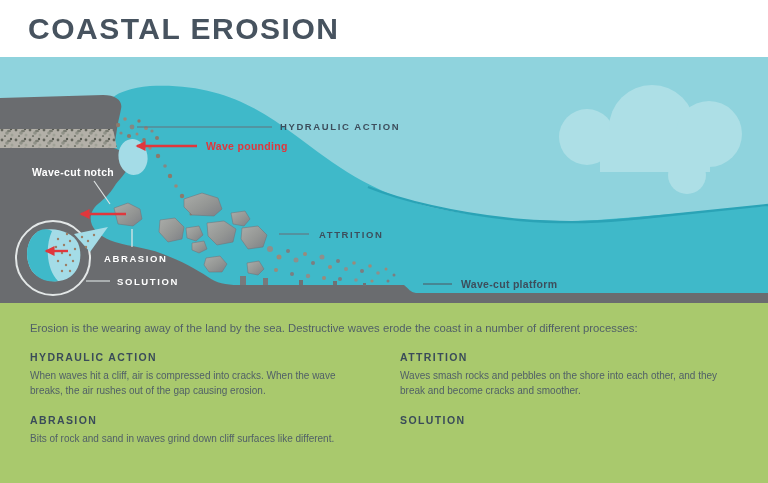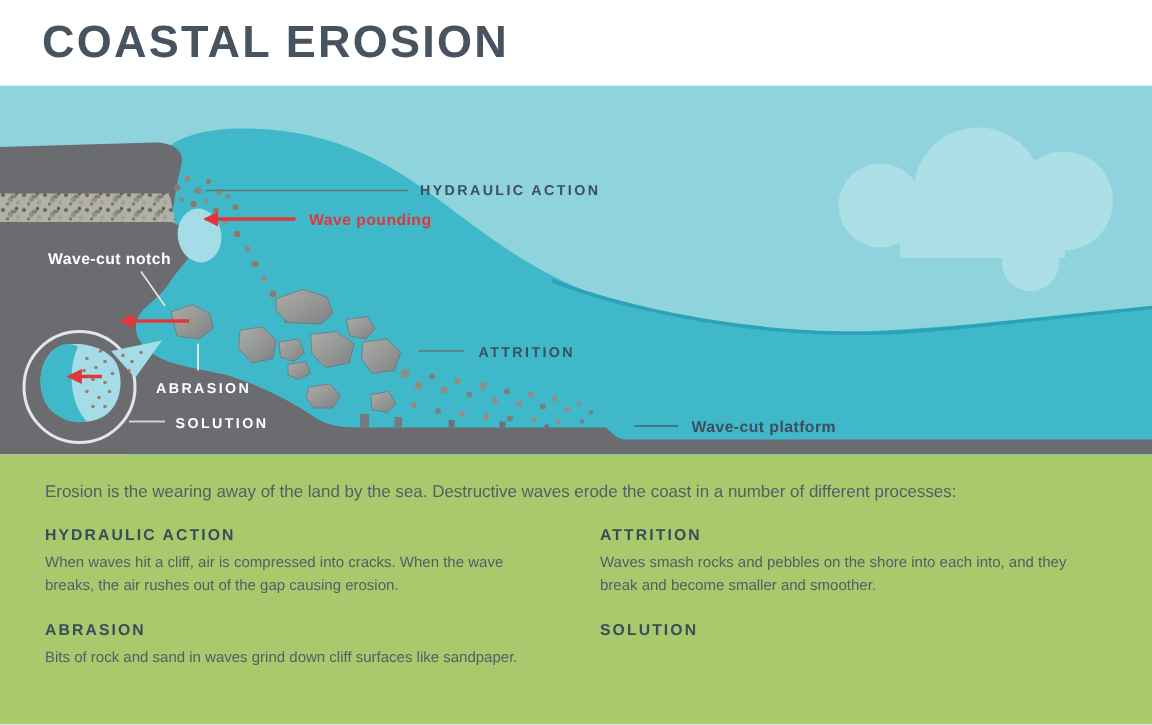--- a/index.html
+++ b/index.html
@@ -222,25 +222,25 @@
 
   <div class="info">
     <p class="intro">Erosion is the wearing away of the land by the sea. Destructive waves erode the coast in a number of different processes:</p>
     <div class="cols">
       <div class="block">
         <h3>HYDRAULIC ACTION</h3>
         <p>When waves hit a cliff, air is compressed into cracks. When the wave breaks, the air rushes out of the gap causing erosion.</p>
       </div>
       <div class="block">
         <h3>ATTRITION</h3>
-        <p>Waves smash rocks and pebbles on the shore into each into, and they break and become smaller and smoother.</p>
+        <p>Waves smash rocks and pebbles on the shore into each other, and they break and become cracks and smoother.</p>
       </div>
       <div class="block">
         <h3>ABRASION</h3>
-        <p>Bits of rock and sand in waves grind down cliff surfaces like sandpaper.</p>
+        <p>Bits of rock and sand in waves grind down cliff surfaces like different.</p>
       </div>
       <div class="block">
         <h3>SOLUTION</h3>
       </div>
     </div>
   </div>
 
 </div>
 
 </body></html>

